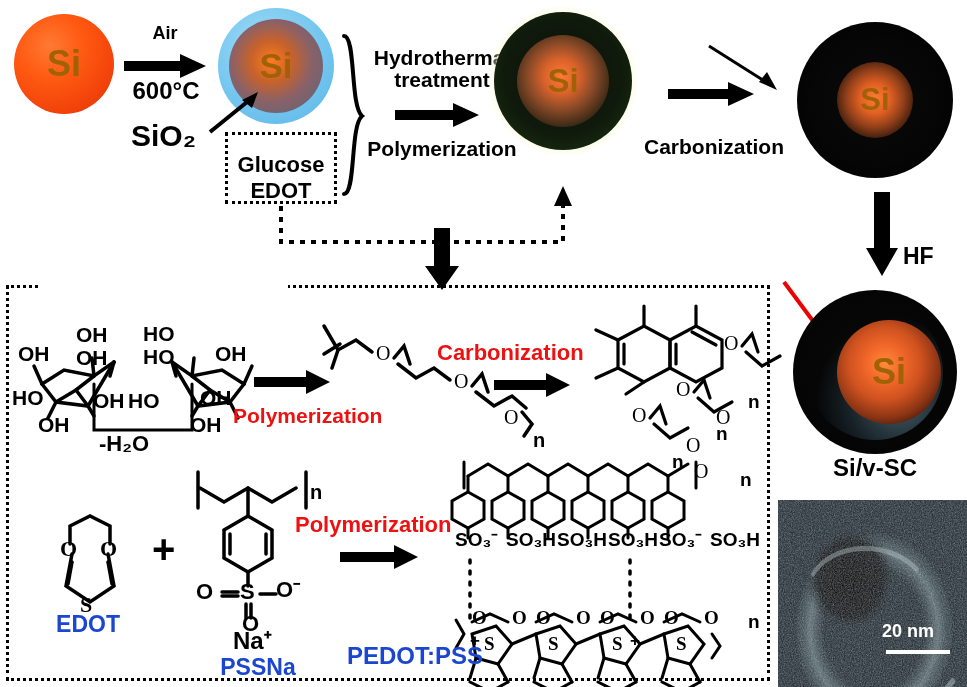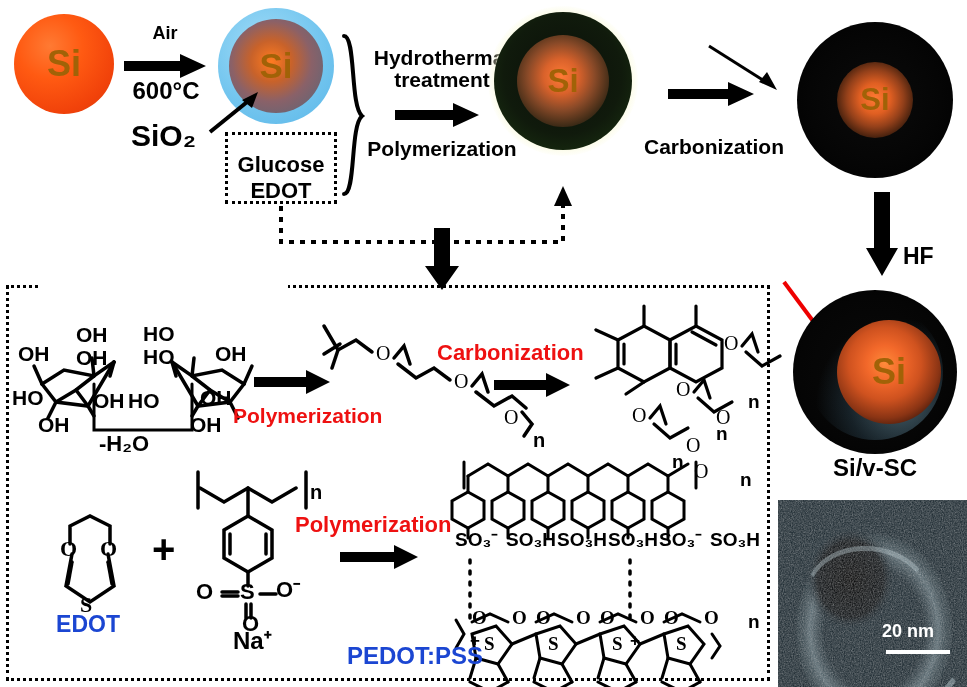--- a/index.html
+++ b/index.html
@@ -304,20 +304,21 @@
       <line x1="52" y1="136" x2="52" y2="150"></line>
       <line x1="57" y1="136" x2="57" y2="150"></line>
     </g>
   </svg>
   <div class="lbl abs" style="left:310px;top:482px;font-size:20px;">n</div>
   <div class="lbl abs" style="left:196px;top:580px;font-size:22px;">O</div>
   <div class="lbl abs" style="left:240px;top:580px;font-size:22px;">S</div>
   <div class="lbl abs" style="left:276px;top:578px;font-size:22px;">O⁻</div>
   <div class="lbl abs" style="left:242px;top:612px;font-size:22px;">O</div>
   <div class="lbl abs" style="left:233px;top:628px;font-size:24px;">Na⁺</div>
+  <div class="lbl blue abs ctr" style="left:198px;top:655px;width:120px;font-size:23px;">PSSNa</div>
 
   <div class="lbl red abs" style="left:295px;top:513px;font-size:22px;">Polymerization</div>
   <svg style="left:340px;top:545px;width:80px;height:26px;">
     <polygon points="0,7 54,7 54,0 78,12 54,24 54,17 0,17" fill="#000"></polygon>
   </svg>
 
   <svg style="left:450px;top:462px;width:310px;height:215px;">
     <g stroke="#000" stroke-width="3" fill="none" stroke-linecap="round">
 
       <path d="M18,14 L38,2 L58,14 L78,2 L98,14 L118,2 L138,14 L158,2 L178,14 L198,2 L218,14 L238,2"></path>

